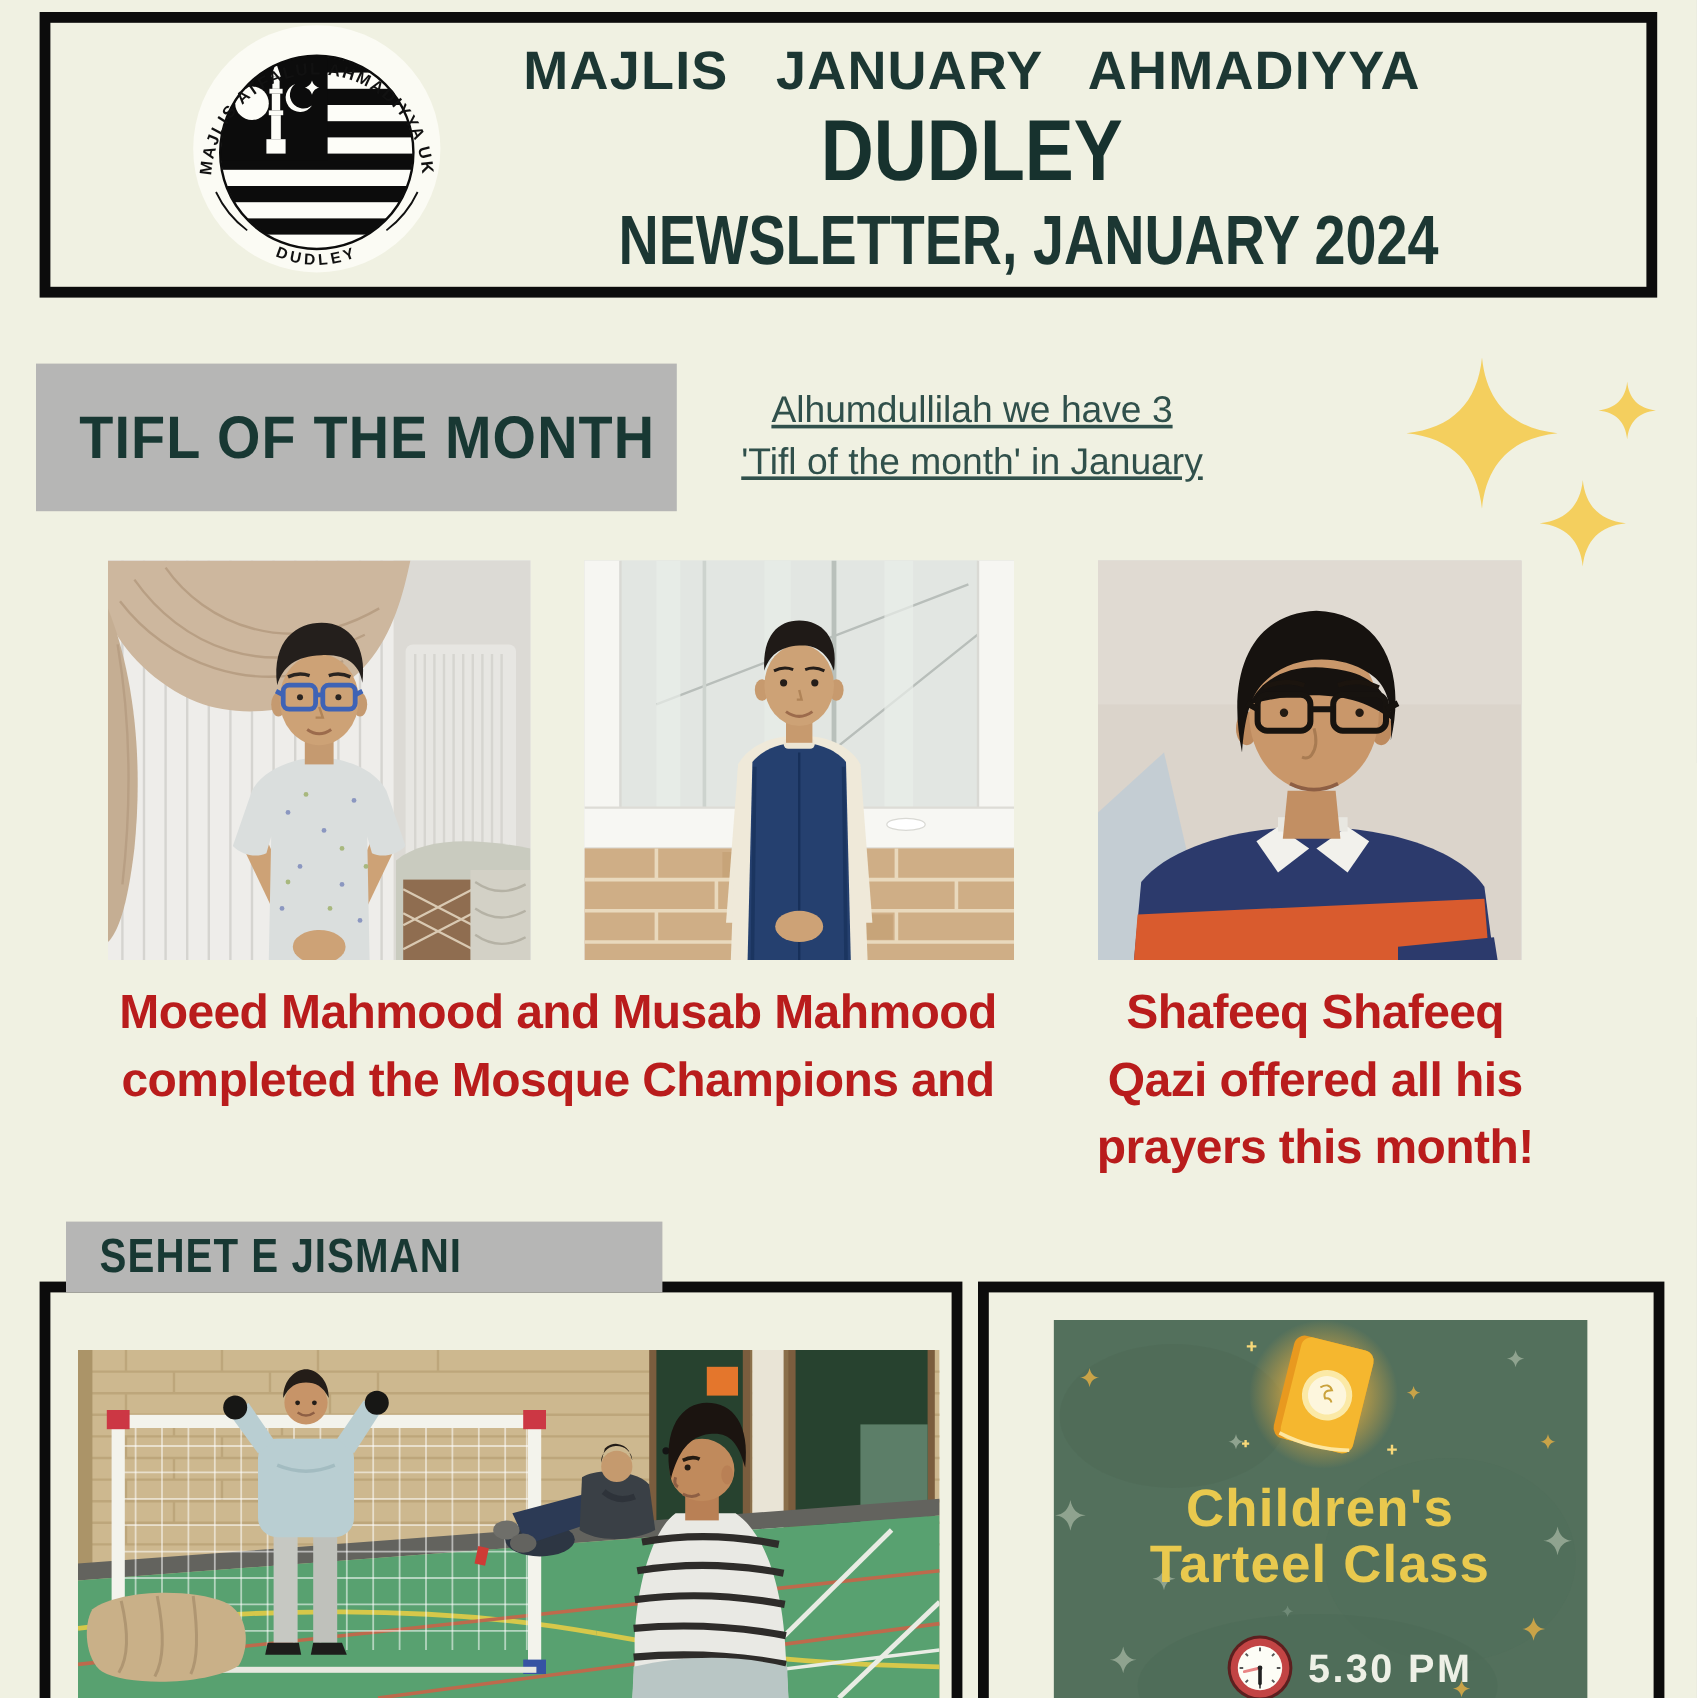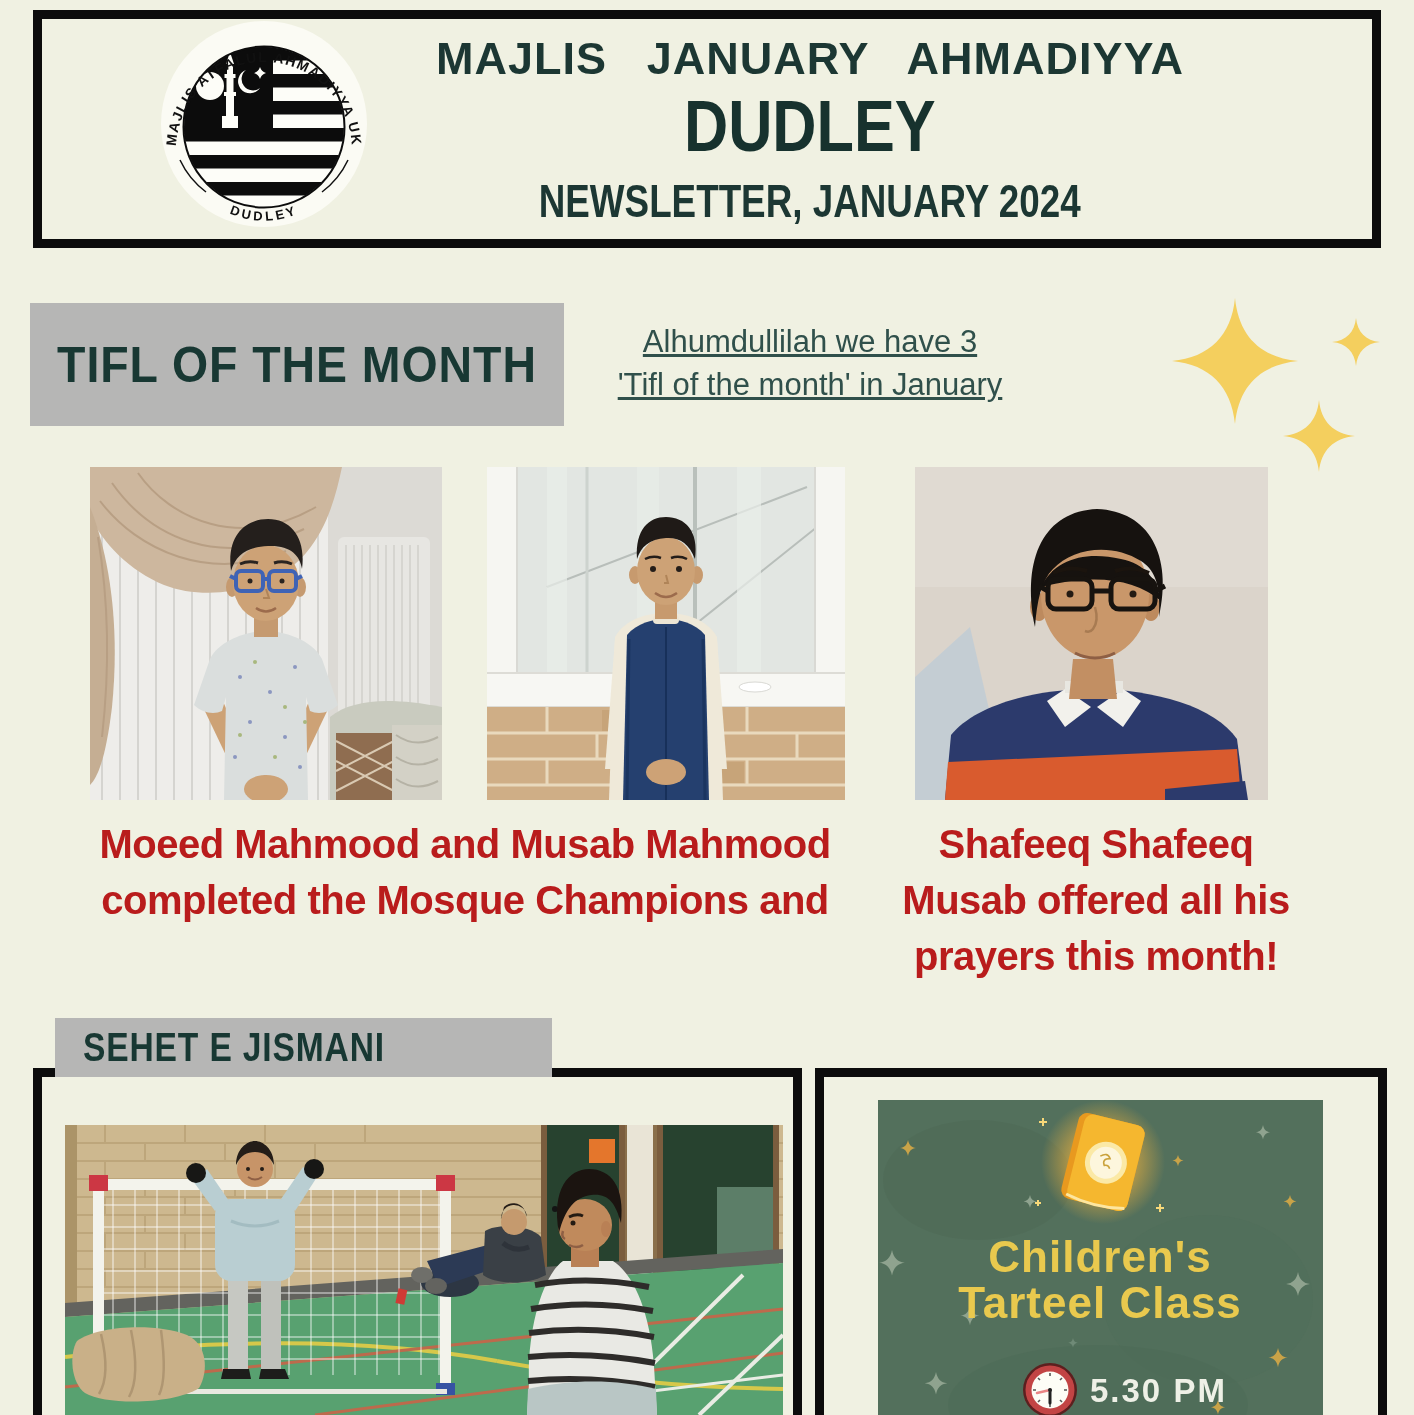--- a/index.html
+++ b/index.html
@@ -10,26 +10,26 @@
   .abs{position:absolute;}
   .nowrap{white-space:nowrap;}
 
   
   .header-box{left:33px;top:10px;width:1348px;height:238px;border:9px solid #0c0c0c;box-sizing:border-box;}
   .logo{left:160px;top:20px;width:208px;height:208px;}
   .header-text{left:430px;top:24px;width:760px;text-align:center;}
   .ht1{font-size:45px;line-height:54px;font-weight:700;word-spacing:26px;letter-spacing:1px;color:#1c3733;margin-top:8px;}
   .ht2{font-size:68px;line-height:76px;font-weight:800;color:#17322e;margin-top:2px;}
   .ht2 span{display:inline-block;transform:scaleX(.9) scaleY(1.06);}
-  .ht3{font-size:46px;line-height:50px;font-weight:700;color:#1c3733;margin-top:12px;}
+  .ht3{font-size:58px;line-height:50px;font-weight:700;color:#1c3733;margin-top:12px;}
   .ht3 span{display:inline-block;transform:scaleX(.8);}
 
   
   .chip{background:#b6b6b5;color:#183833;display:flex;align-items:center;}
-  .chip-tifl{left:30px;top:303px;width:534px;height:123px;justify-content:center;}
+  .chip-tifl{left:30px;top:303px;width:534px;height:123px;justify-content:flex-end;}
   .chip-tifl span{font-size:50px;font-weight:800;letter-spacing:1px;display:inline-block;transform:scaleX(.93);}
   .chip-sehet{left:55px;top:1018px;width:497px;height:59px;z-index:6;}
   .chip-sehet span{font-size:40px;font-weight:800;letter-spacing:1px;display:inline-block;transform:scaleX(.84);transform-origin:left center;margin-left:28px;}
 
   .subtitle{left:600px;top:320px;width:420px;text-align:center;font-size:31px;line-height:43px;color:#30504b;text-decoration:underline;}
 
   .caption{font-size:40px;line-height:56px;font-weight:700;color:#b91c1c;text-align:center;letter-spacing:-0.5px;}
   .cap-left{left:35px;top:816px;width:860px;}
   .cap-right{left:880px;top:816px;width:432px;}
 
@@ -269,21 +269,21 @@
       <path d="M160 186q20 10 40 0" stroke="#8e5f44" stroke-width="3" fill="none"></path>
     </svg>
   </div>
 
   <div class="abs caption cap-left">
     <div class="nowrap">Moeed Mahmood and Musab Mahmood</div>
     <div class="nowrap">completed the Mosque Champions and</div>
   </div>
   <div class="abs caption cap-right">
     <div class="nowrap">Shafeeq Shafeeq</div>
-    <div class="nowrap">Musab offered all his</div>
+    <div class="nowrap">Qazi offered all his</div>
     <div class="nowrap">prayers this month!</div>
   </div>
 
   <div class="abs chip chip-sehet">
     <span class="nowrap">SEHET E JISMANI</span>
   </div>
 
   <div class="abs frame frame-left"></div>
   <div class="abs frame frame-right"></div>
 

